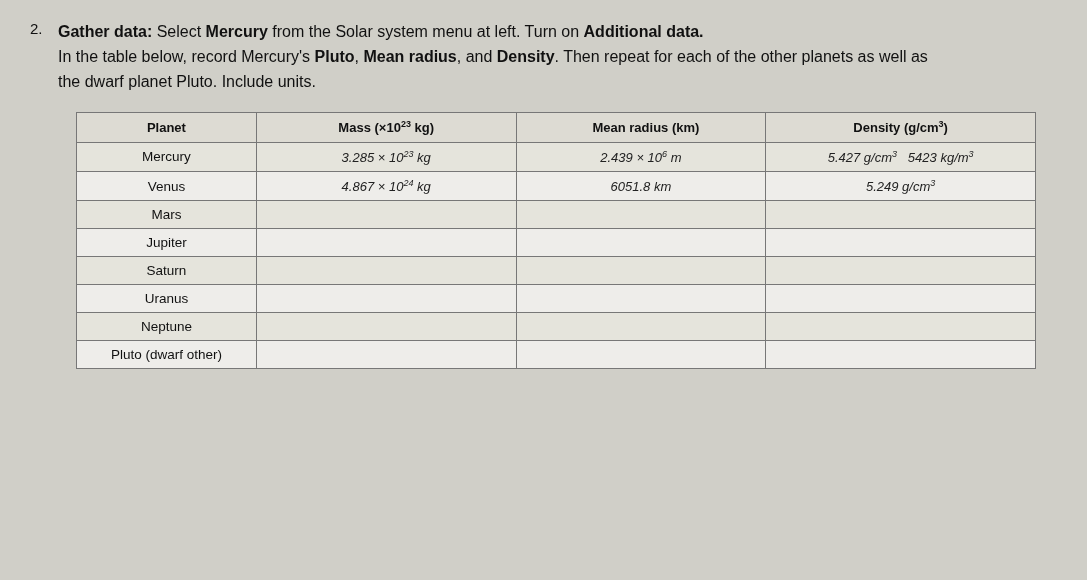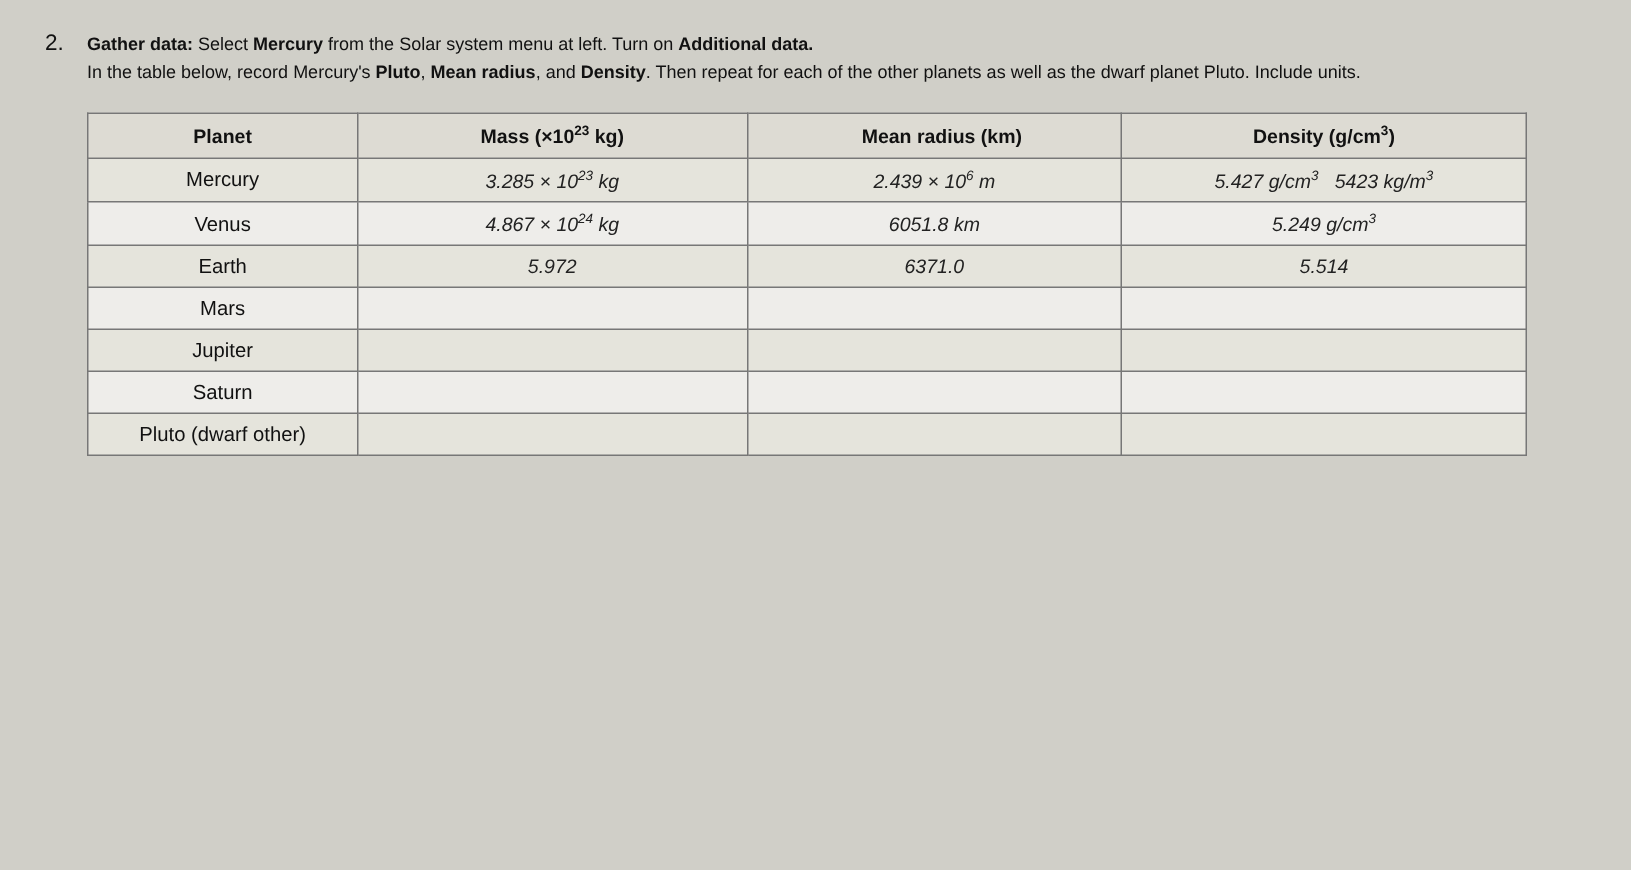--- a/index.html
+++ b/index.html
@@ -25,31 +25,31 @@
       max-width: 900px;
     }
 
     .instruction-number {
       font-size: 15px;
       font-weight: normal;
       min-width: 18px;
     }
 
     .instruction-text {
-      font-size: 12px;
+      font-size: 16px;
       line-height: 1.55;
       color: #111;
     }
 
     .instruction-text strong {
       font-weight: bold;
     }
 
     .table-wrapper {
-      margin-left: 28px;
+      margin-left: 46px;
     }
 
     table {
       border-collapse: collapse;
       width: 960px;
       background: #e8e7e0;
     }
 
     th, td {
       border: 1px solid #777;
@@ -134,26 +134,20 @@
         <td><span class="handwritten">5.427 g/cm<span class="superscript">3</span> &nbsp; 5423 kg/m<span class="superscript">3</span></span></td>
       </tr>
 
       <tr>
         <td>Venus</td>
         <td><span class="handwritten">4.867 × 10<span class="superscript">24</span> kg</span></td>
         <td><span class="handwritten">6051.8 km</span></td>
         <td><span class="handwritten">5.249 g/cm<span class="superscript">3</span></span></td>
       </tr>
 
-      <tr>
-        <td>Earth</td>
-        <td><span class="handwritten">5.972</span></td>
-        <td><span class="handwritten">6371.0</span></td>
-        <td><span class="handwritten">5.514</span></td>
-      </tr>
 
       <tr>
         <td>Mars</td>
         <td></td>
         <td></td>
         <td></td>
       </tr>
 
       <tr>
         <td>Jupiter</td>
@@ -162,21 +156,33 @@
         <td></td>
       </tr>
 
       <tr>
         <td>Saturn</td>
         <td></td>
         <td></td>
         <td></td>
       </tr>
 
+      <tr>
+        <td>Uranus</td>
+        <td></td>
+        <td></td>
+        <td></td>
+      </tr>
 
+      <tr>
+        <td>Neptune</td>
+        <td></td>
+        <td></td>
+        <td></td>
+      </tr>
 
       <tr>
         <td>Pluto (dwarf other)</td>
         <td></td>
         <td></td>
         <td></td>
       </tr>
     </tbody>
   </table>
 </div>

